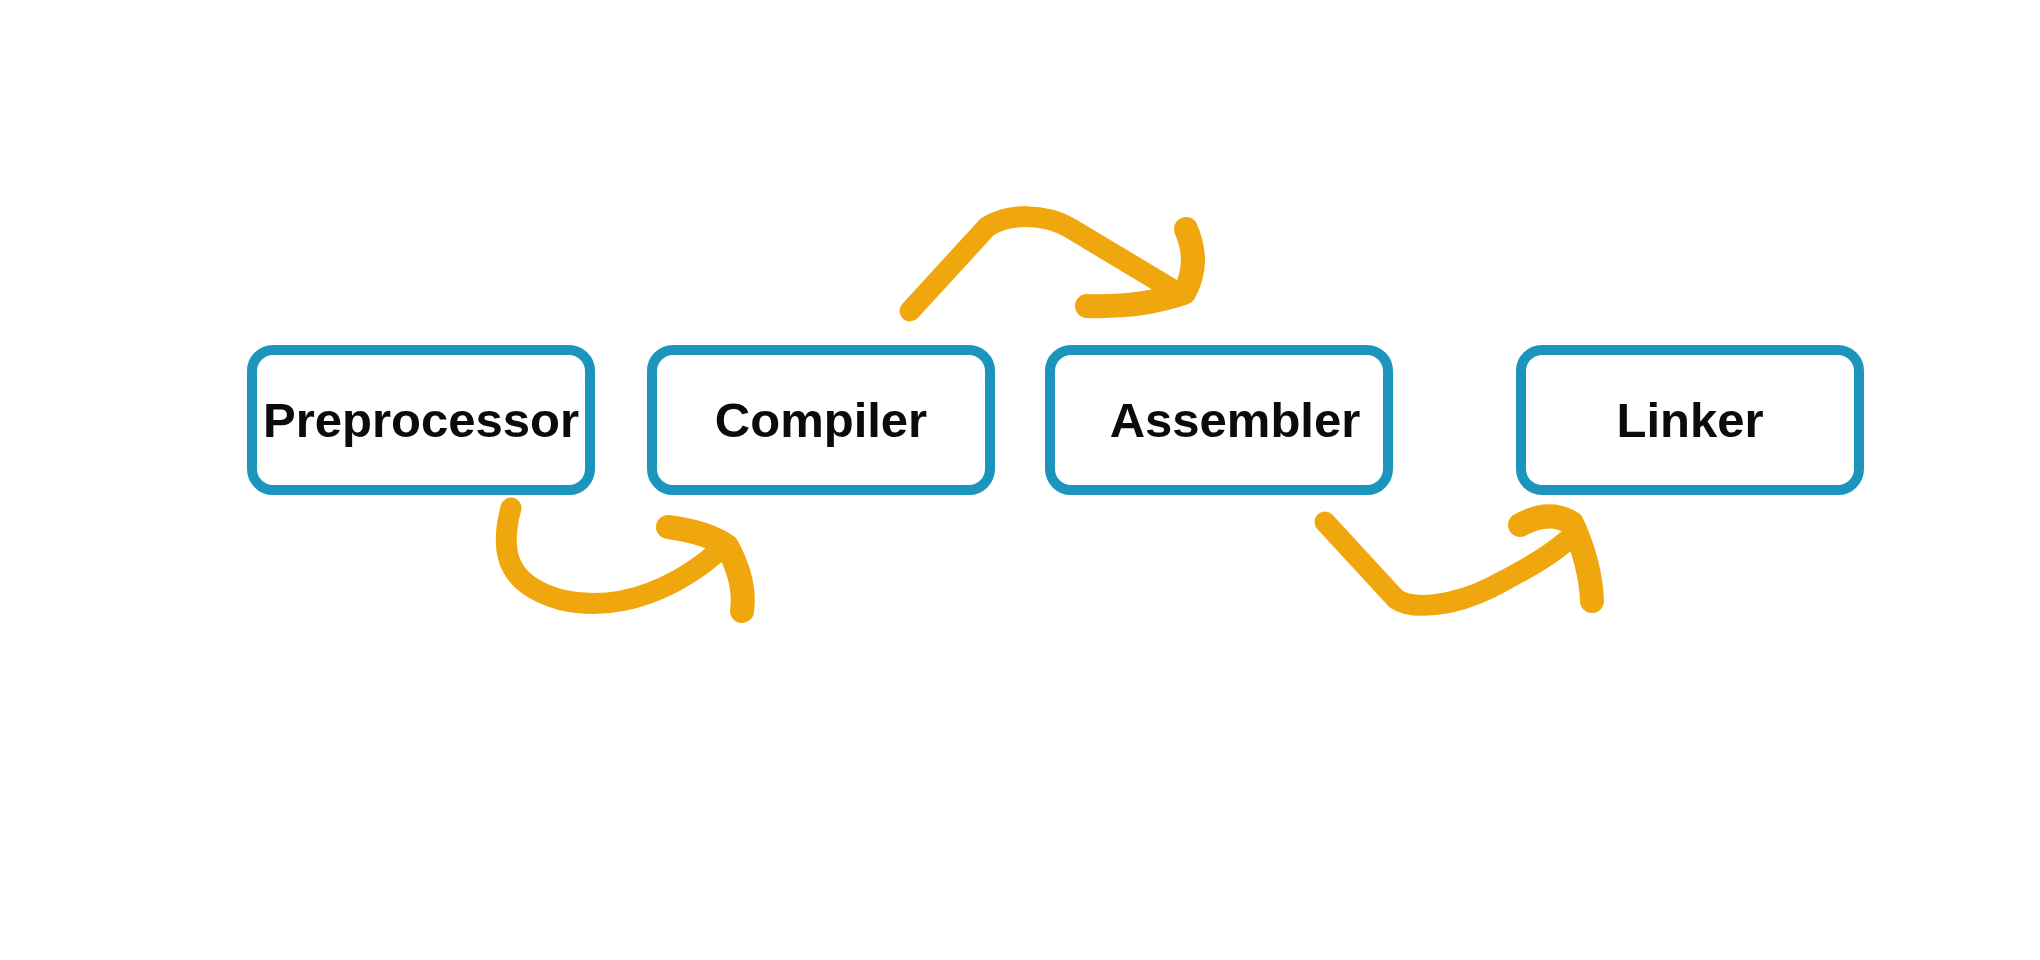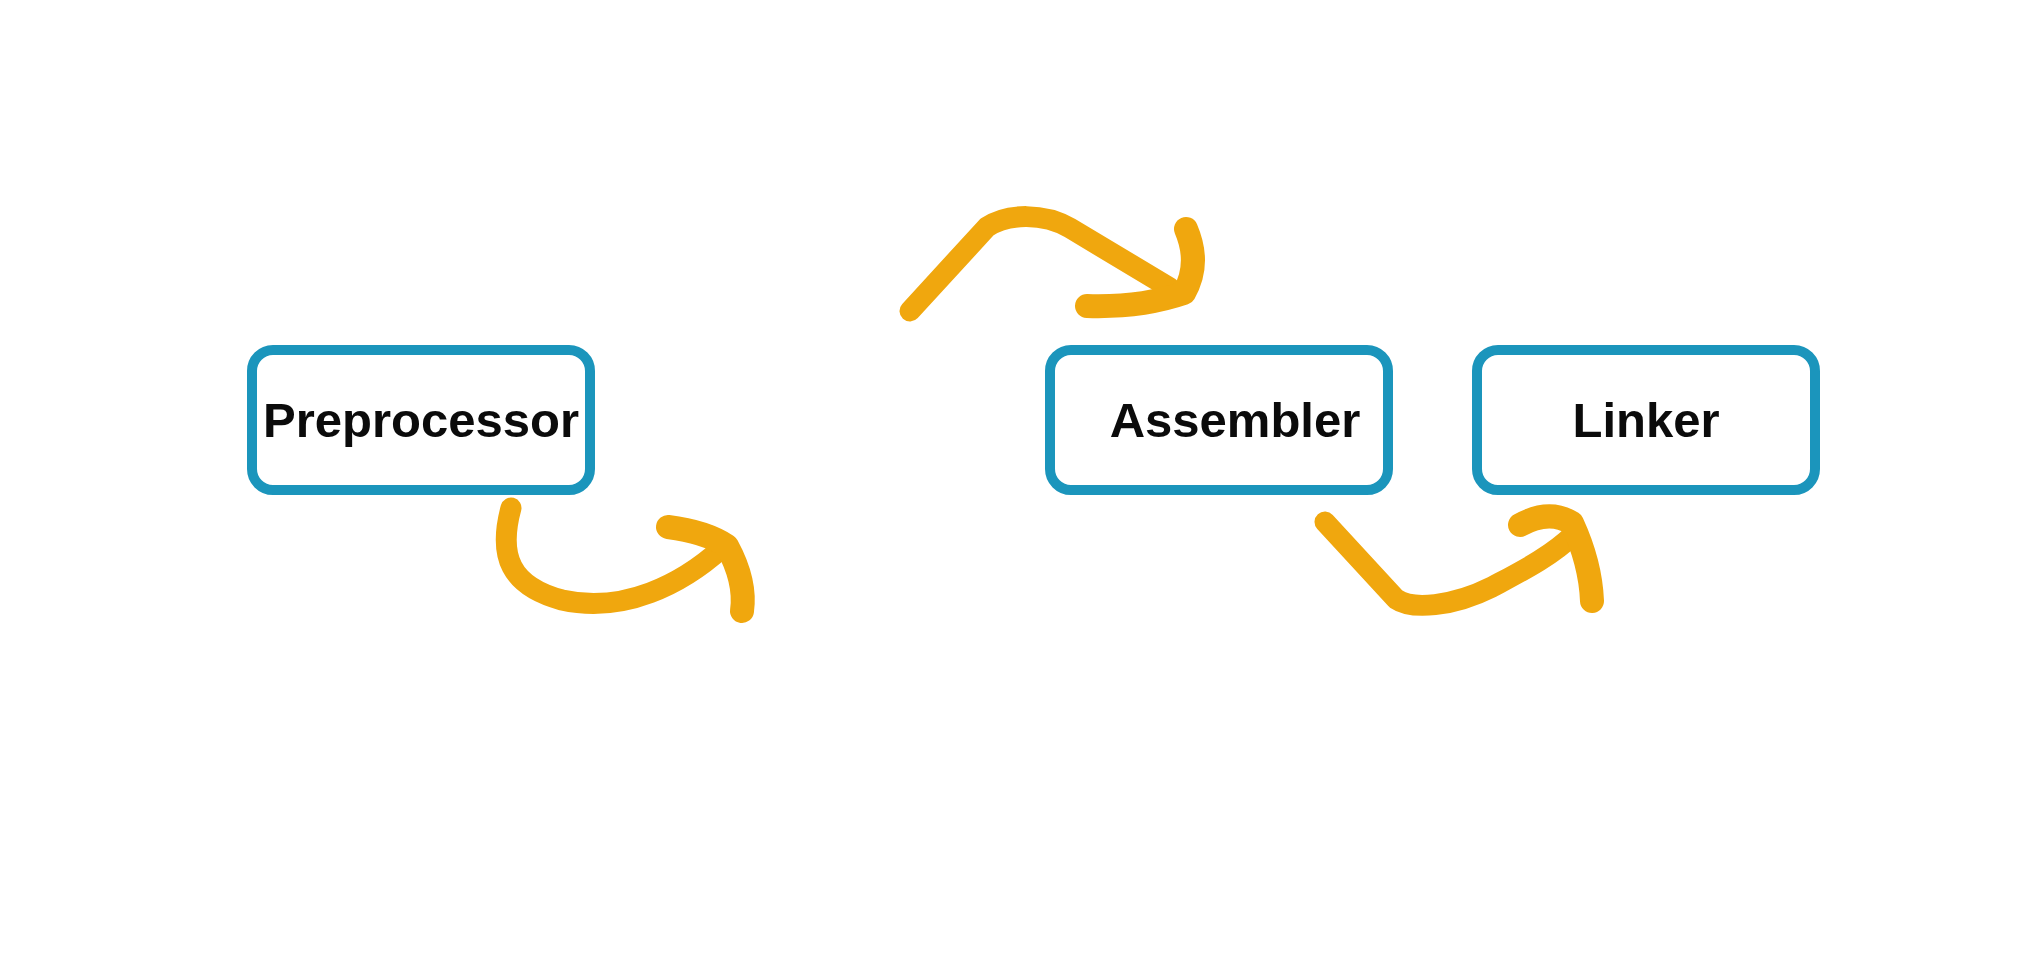--- a/index.html
+++ b/index.html
@@ -28,21 +28,21 @@
     border: 10px solid var(--node-border, #1B95BC);
     border-radius: 26px;
     background: #ffffff;
     display: flex;
     align-items: center;
     justify-content: center;
   }
   #node-preprocessor { left: 247px; }
   #node-compiler     { left: 647px; }
   #node-assembler    { left: 1045px; padding-left: 32px; }
-  #node-linker       { left: 1472px; }
+  #node-linker       { left: 1516px; }
 
   .node-label {
     font-size: 49px;
     font-weight: 700;
     color: var(--label-color, #0B0B0B);
     white-space: nowrap;
     letter-spacing: 0px;
   }
 
   svg.arrow-layer {
@@ -88,20 +88,23 @@
     <g>
       <path class="arrow-main" d="M 1325 522 L 1396 599 C 1412 610 1452 607 1492 587 C 1520 572 1552 556 1574 534"></path>
       <path class="arrow-head" d="M 1520 525 C 1538 515 1556 513 1572 523 C 1584 549 1591 576 1592 601"></path>
     </g>
   </svg>
 
   <div class="node" id="node-preprocessor">
     <span class="node-label">Preprocessor</span>
   </div>
 
+  <div class="node" id="node-compiler">
+    <span class="node-label">Compiler</span>
+  </div>
 
   <div class="node" id="node-assembler">
     <span class="node-label">Assembler</span>
   </div>
 
   <div class="node" id="node-linker">
     <span class="node-label">Linker</span>
   </div>
 
 </div>

